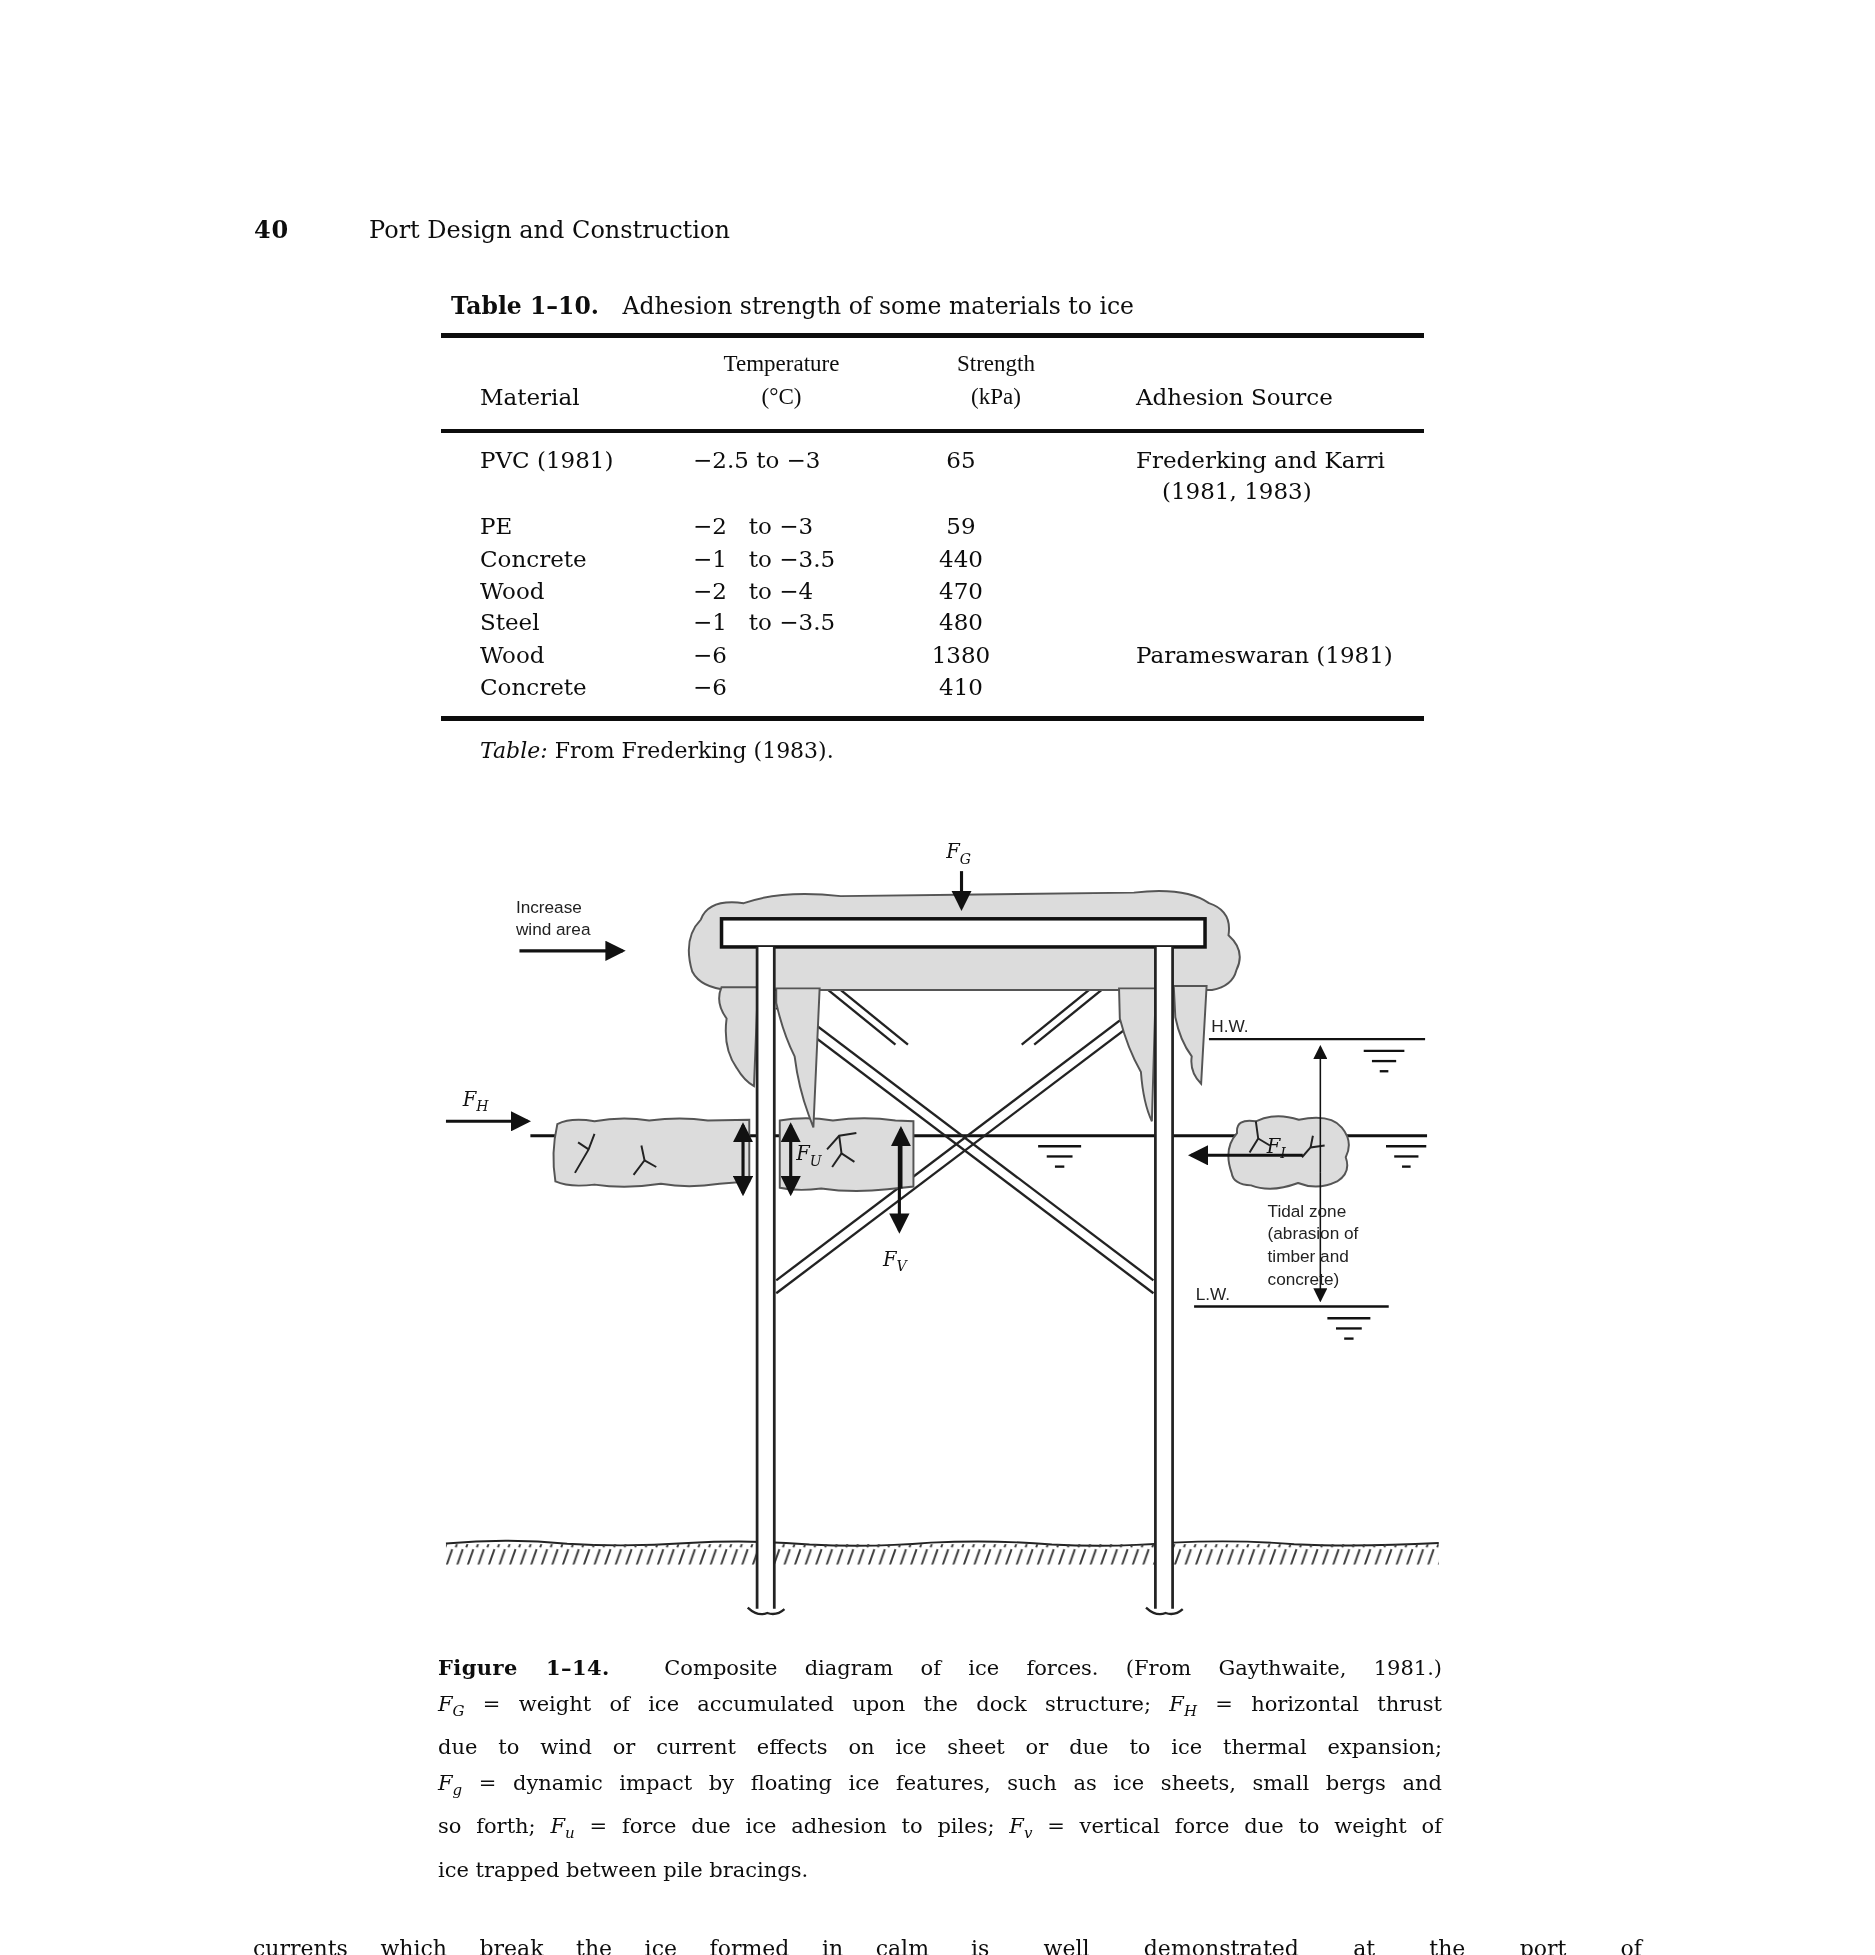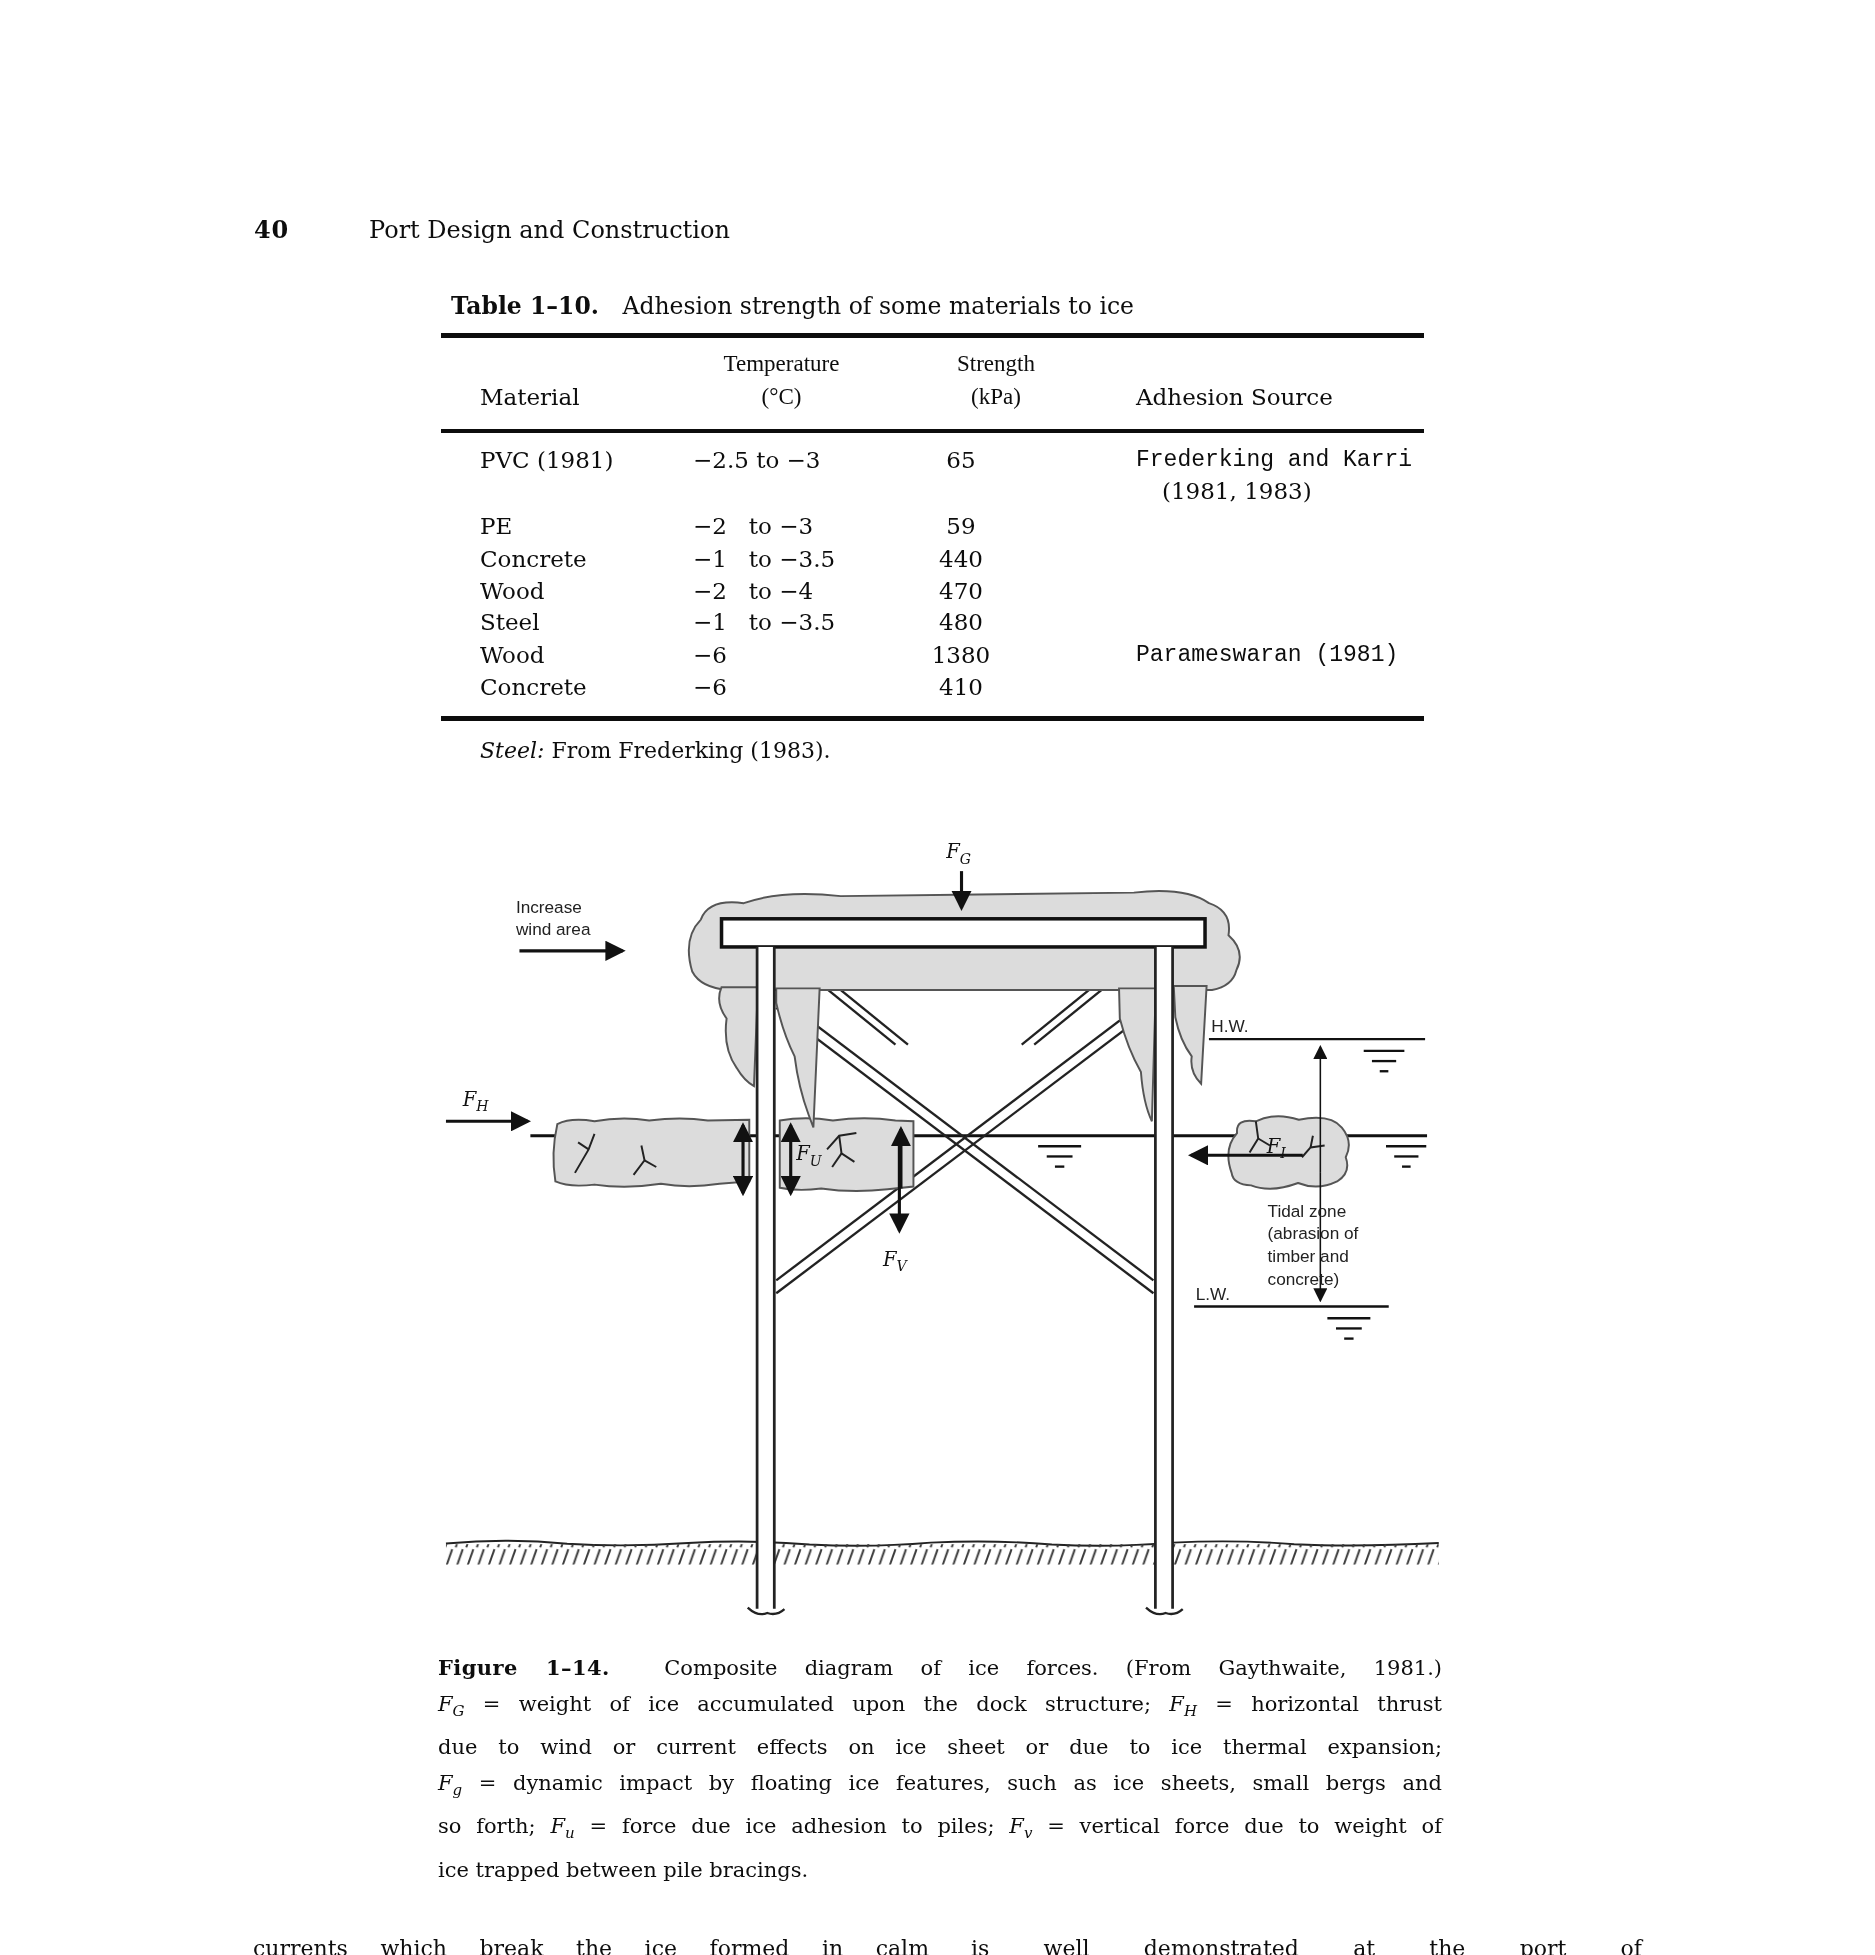--- a/index.html
+++ b/index.html
@@ -12,21 +12,21 @@
   
   #tbl-title{left:451px;top:293px;font-size:23.5px;line-height:26px;}
   #tbl-title b{margin-right:23.5px;}
   .rule{background:#0d0d0d;}
   .th{font-size:23px;line-height:26px;}
   .t-center{text-align:center;font-family:Liberation Serif, serif;}
   .trow{position:absolute;left:441px;width:983px;height:34px;font-size:23px;line-height:26px;}
   .trow .c1{position:absolute;left:39px;white-space:pre;}
   .trow .c2{position:absolute;left:252px;white-space:pre;}
   .trow .c3{position:absolute;left:458px;width:196px;text-align:center;padding-right:72px;box-sizing:border-box;}
-  .trow .c4{position:absolute;left:695px;white-space:pre;font-family:Liberation Mono, monospace;}
+  .trow .c4{position:absolute;left:695px;white-space:pre;}
   .trow .c4i{position:absolute;left:721px;white-space:pre;}
   #tbl-source{left:480px;top:739px;font-size:22px;line-height:24px;}
   
   #caption{left:438px;top:1650px;width:1004px;font-size:21px;line-height:36px;}
   .cap-line{text-align:justify;}
   .cap-line.just{text-align-last:justify;}
   .cap-line b{letter-spacing:0.4px;}
   #caption sub,.col sub{font-size:15px;font-style:italic;}
   #caption i.fv{font-family:"DejaVu Serif",serif;}
   
@@ -102,21 +102,21 @@
       </div>
       <div class="trow" style="top: 674px;">
         <span class="c1">Concrete</span>
         <span class="c2">−6</span>
         <span class="c3">410</span>
         <span class="c4"></span>
       </div>
     </div>
 
   <div class="abs" id="tbl-source">
-    <i>Steel:</i><span> From Frederking (1983).</span>
+    <i>Table:</i><span> From Frederking (1983).</span>
   </div>
 
   <svg class="abs" style="left:391px;top:782px;" width="1134" height="899" viewBox="0 0 2900 2300">
     <defs>
       <marker id="ah" viewBox="0 0 10 10" refX="8.5" refY="5" markerWidth="6.5" markerHeight="6.5" orient="auto-start-reverse">
         <path d="M0,0 L10,5 L0,10 z" fill="#111"></path>
       </marker>
       <marker id="ahs" viewBox="0 0 10 10" refX="8.5" refY="5" markerWidth="9" markerHeight="9" orient="auto-start-reverse">
         <path d="M0,0 L10,5 L0,10 z" fill="#111"></path>
       </marker>

